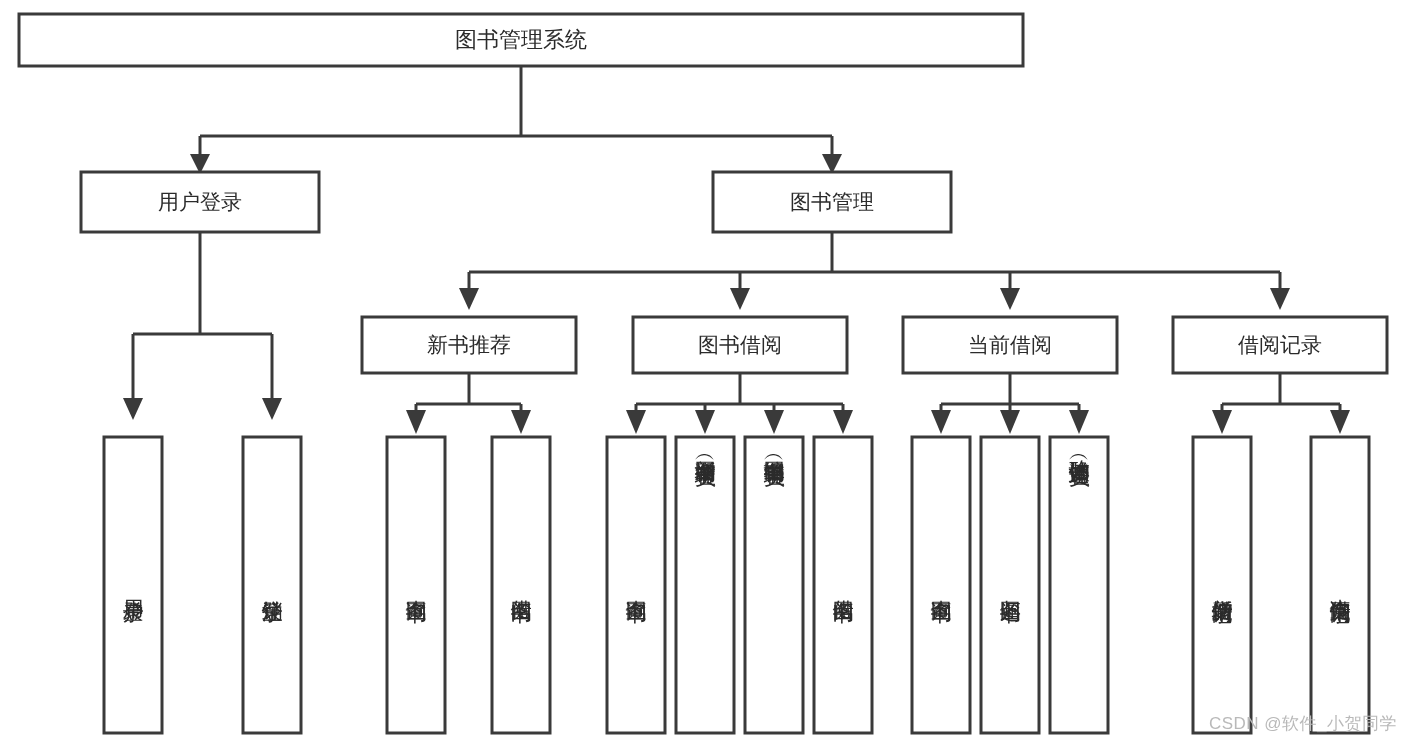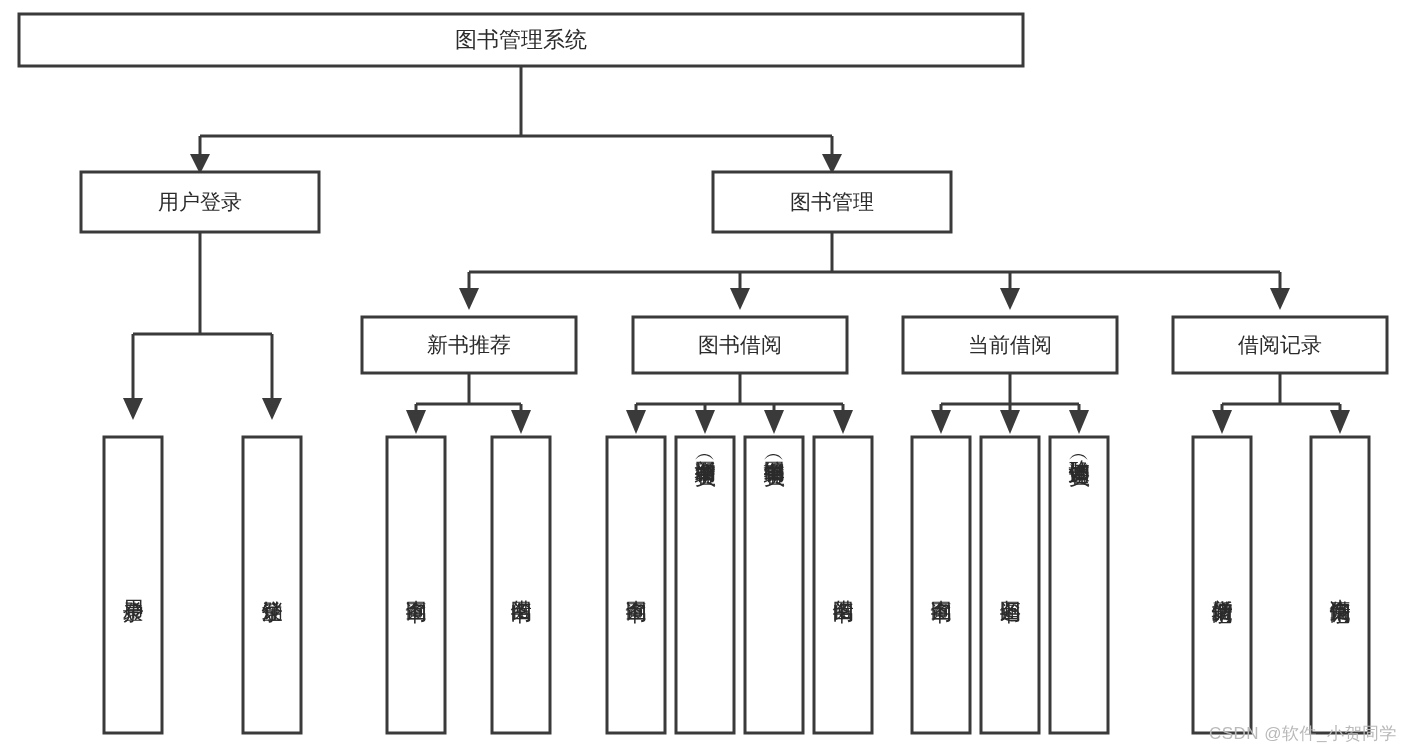--- a/index.html
+++ b/index.html
@@ -70,21 +70,21 @@
     font-family: "Liberation Sans", "DejaVu Sans", sans-serif;
     font-size: 21px;
     line-height: 1.08;
     color: #2b2b2b;
     letter-spacing: 1px;
     white-space: nowrap;
   }
   .watermark {
     position: absolute;
     right: 8px;
-    bottom: 2px;
+    bottom: 12px;
     font-family: "Liberation Sans", "DejaVu Sans", sans-serif;
     font-size: 17px;
     color: #b9b9b9;
     letter-spacing: 0.5px;
     white-space: nowrap;
     margin-left: 31px;
   }
 </style>
 </head>
 <body>

